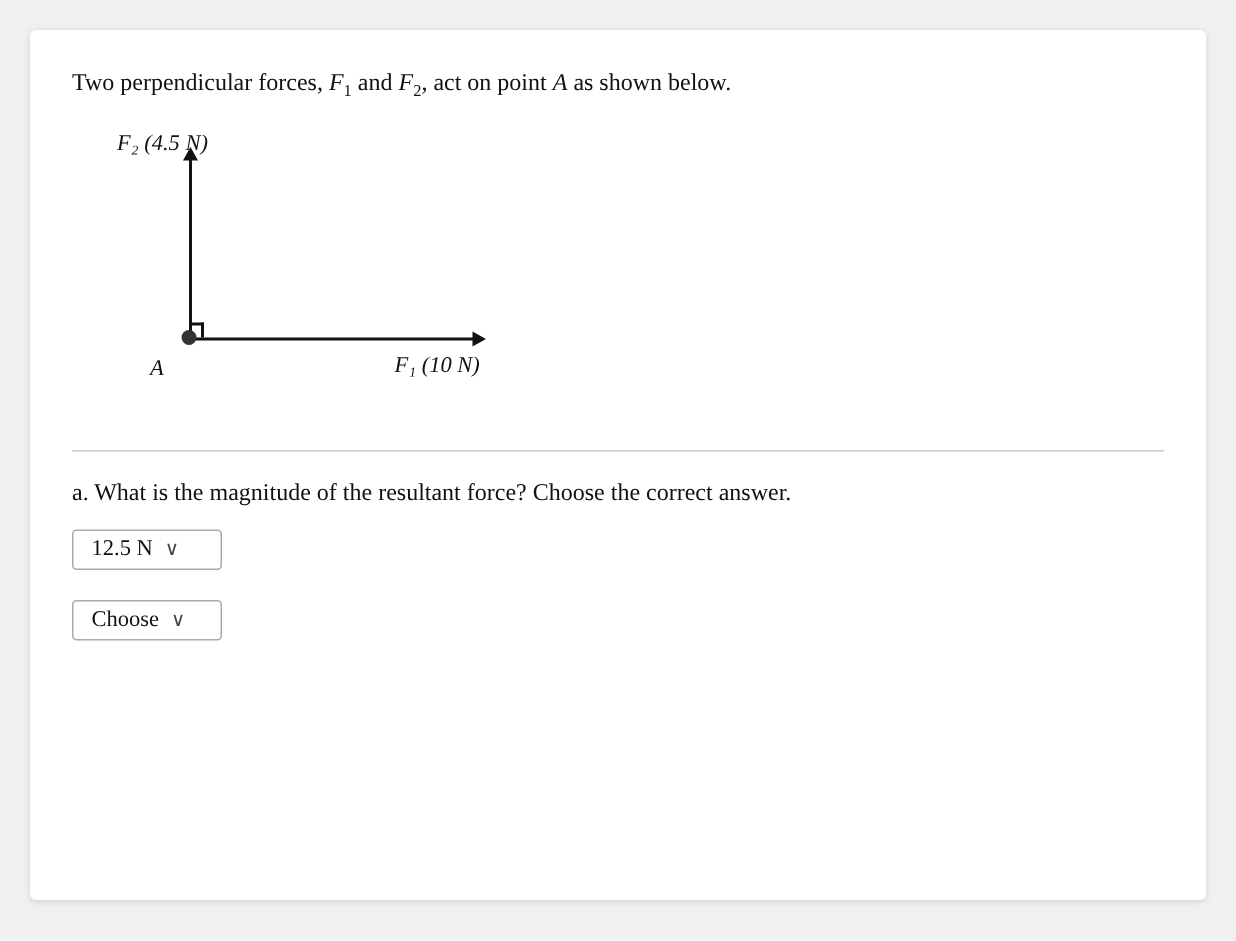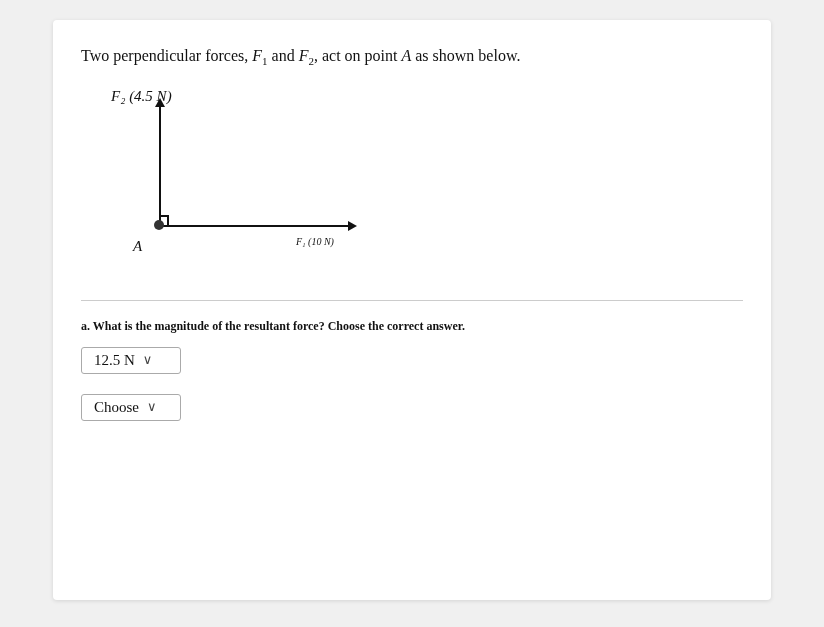--- a/index.html
+++ b/index.html
@@ -11,21 +11,21 @@
       color: #111;
       display: flex;
       justify-content: center;
       align-items: flex-start;
       min-height: 627px;
       padding: 20px;
     }
 
     .card {
       background: #fff;
-      width: 718px;
+      width: 784px;
       min-height: 580px;
       border-radius: 4px;
       padding: 24px 28px 28px 28px;
       box-shadow: 0 1px 4px rgba(0,0,0,0.12);
     }
 
     .problem-text {
       font-size: 16px;
       margin-bottom: 18px;
       line-height: 1.5;
@@ -114,35 +114,34 @@
       top: 150px;
       font-size: 15px;
       font-style: italic;
     }
 
     
     .label-f1 {
       position: absolute;
       left: 185px;
       top: 148px;
-      font-size: 10px;
+      font-size: 15px;
       font-style: italic;
     }
 
     .divider {
       border: none;
       border-top: 1px solid #ccc;
       margin: 12px 0 16px 0;
     }
 
     .part-text {
-      font-size: 12px;
+      font-size: 16px;
       margin-bottom: 12px;
       line-height: 1.5;
-      font-weight: bold;
     }
 
     .answer-row {
       display: flex;
       align-items: center;
       margin-bottom: 20px;
     }
 
     .select-wrapper {
       display: inline-flex;

